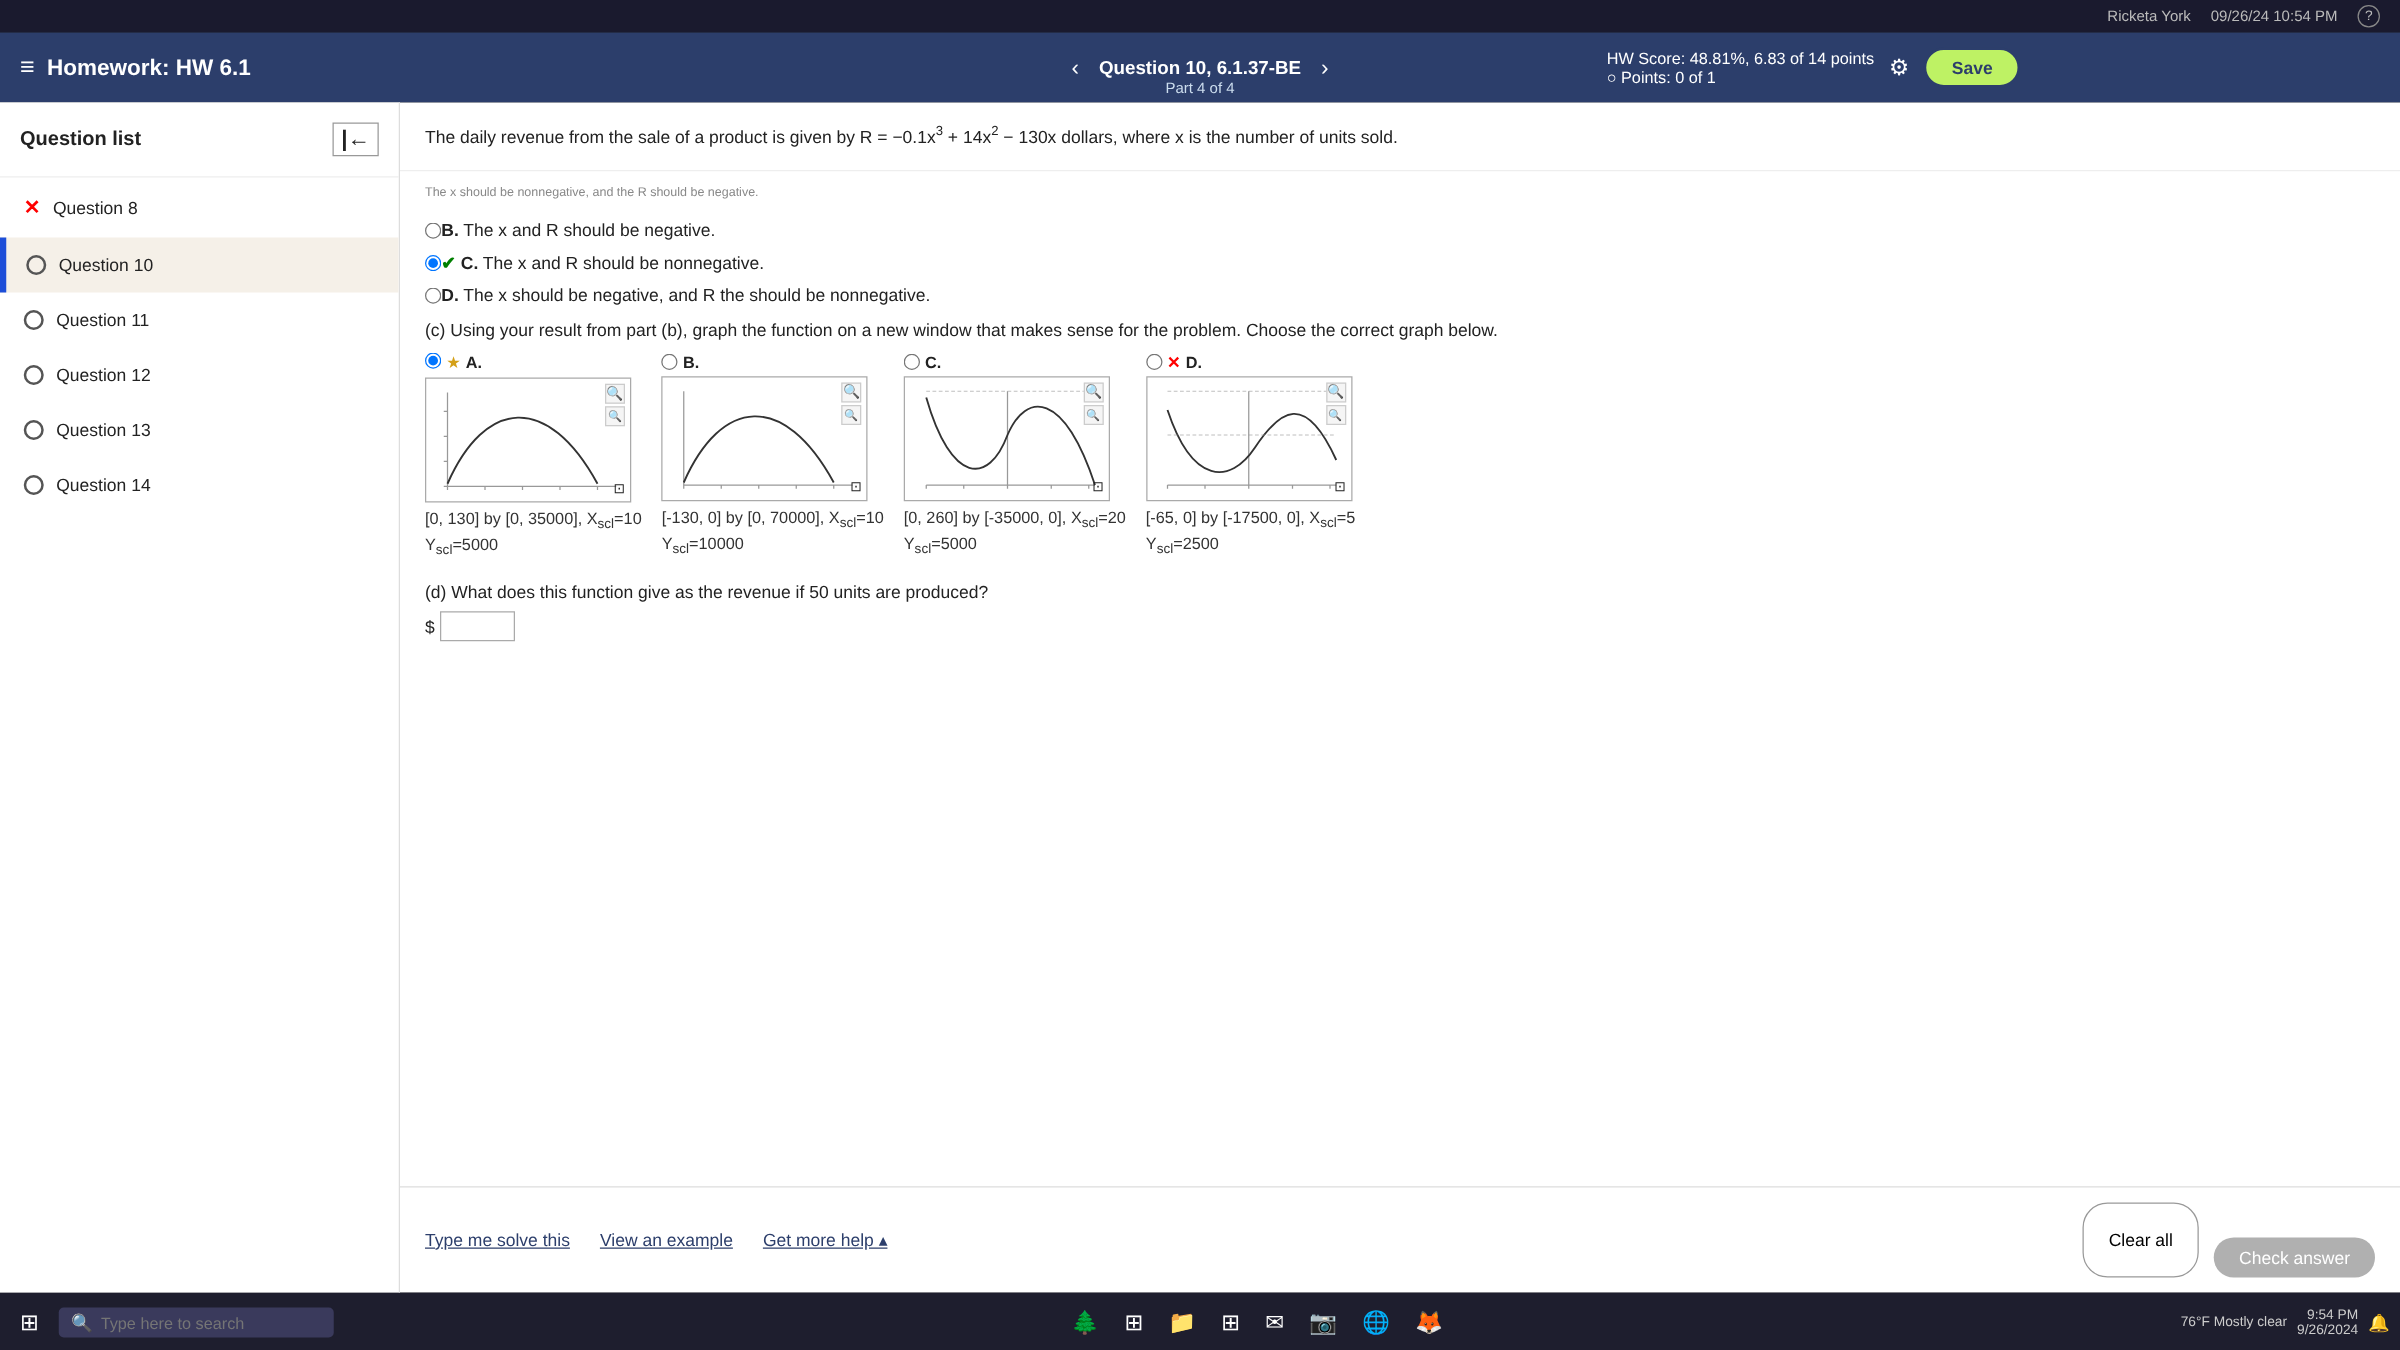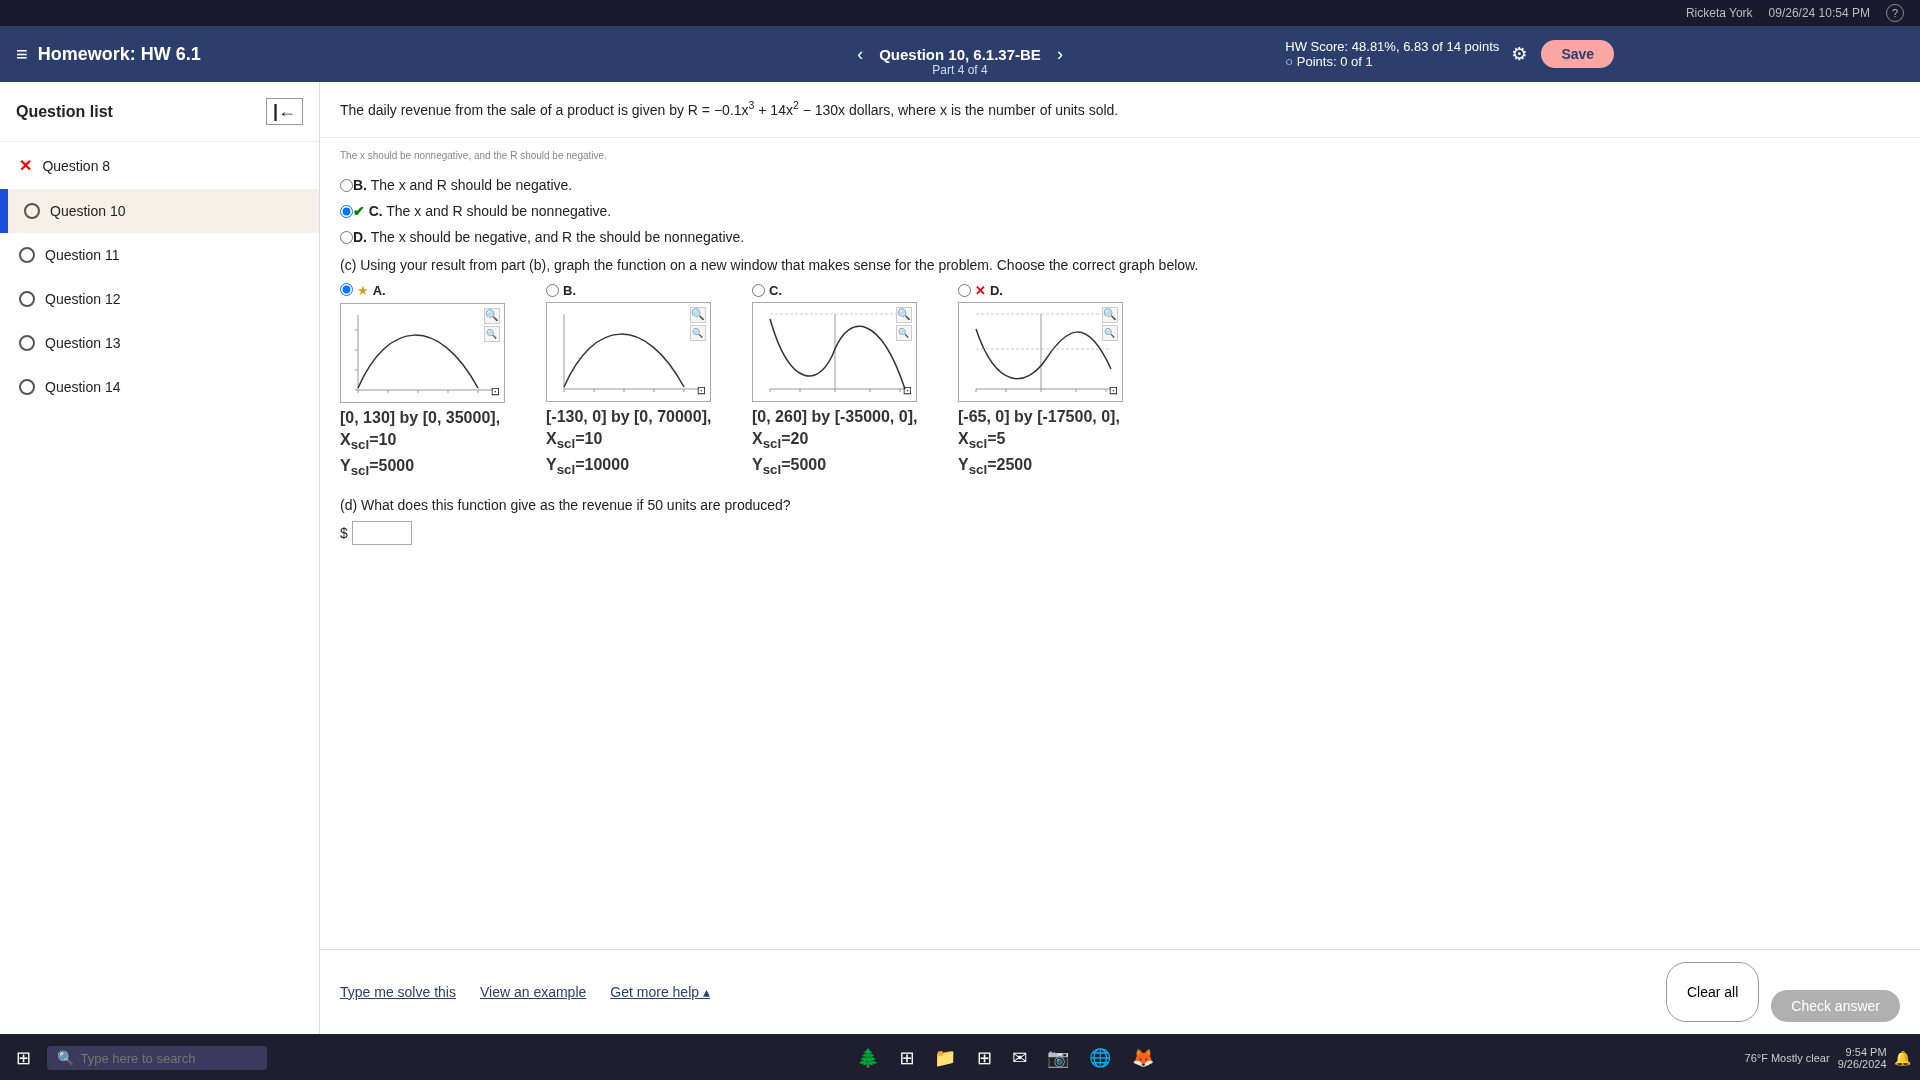--- a/index.html
+++ b/index.html
@@ -32,33 +32,33 @@
     .header-center { display: flex; flex-direction: column; align-items: center; flex: 1; }
     .header-right { display: flex; flex-direction: column; align-items: flex-start; flex: 1; }
     .header-actions { display: flex; align-items: center; gap: 12px; }
     .hw-title { font-size: 18px; font-weight: bold; }
     .q-nav { display: flex; align-items: center; gap: 8px; }
     .q-nav-title { font-size: 15px; font-weight: bold; margin-top: 15px; }
     .q-nav-sub { font-size: 12px; color: #cde; }
     .nav-arrow { background: none; border: none; color: white; font-size: 18px; cursor: pointer; padding: 4px 8px; }
     .hw-score { font-size: 13px; }
     .points { font-size: 13px; }
-    .save-btn { background: #fca5a5; color: #2c3e6b; border: 2px solid #2c3e6b; border-radius: 20px; padding: 6px 20px; font-weight: bold; cursor: pointer; font-size: 14px; }
+    .save-btn { background: #bef264; color: #2c3e6b; border: 2px solid #2c3e6b; border-radius: 20px; padding: 6px 20px; font-weight: bold; cursor: pointer; font-size: 14px; }
     .gear-icon { color: white; font-size: 18px; cursor: pointer; }
 
     
     .main-layout { display: flex; height: calc(1080px - 56px - 24px - 48px); background: white; }
 
     
     .sidebar { width: 320px; background: white; border-right: 1px solid #ddd; padding: 0; display: flex; flex-direction: column; }
     .sidebar-header { display: flex; align-items: center; justify-content: space-between; padding: 16px; border-bottom: 1px solid #eee; font-size: 16px; font-weight: bold; }
     .sidebar-collapse { font-size: 18px; cursor: pointer; border: 1px solid #999; padding: 2px 6px; }
     .sidebar-scroll { flex: 1; overflow-y: auto; }
     .question-item { display: flex; align-items: center; gap: 10px; padding: 14px 16px; cursor: pointer; border-left: 3px solid transparent; }
-    .question-item.active { background: #f5f0e8; border-left: 8px solid #1d4ed8; }
+    .question-item.active { background: #f5f0e8; border-left: 5px solid #1d4ed8; }
     .q-icon { font-size: 16px; }
     .q-icon.circle { width: 16px; height: 16px; border: 2px solid #555; border-radius: 50%; display: inline-block; }
     .q-label { font-size: 14px; }
 
     
     .content-area { flex: 1; display: flex; flex-direction: column; overflow: hidden; }
     .problem-statement { padding: 16px 20px; border-bottom: 1px solid #eee; font-size: 14px; line-height: 1.5; }
     .scroll-content { flex: 1; overflow-y: auto; padding: 12px 20px; }
 
     
@@ -72,21 +72,21 @@
     .graph-section-label { font-size: 14px; margin-bottom: 10px; }
     .graphs-row { display: flex; gap: 16px; flex-wrap: wrap; }
     .graph-item { display: flex; flex-direction: column; gap: 4px; }
     .graph-choice-label { font-size: 13px; display: flex; align-items: center; gap: 4px; }
     .graph-choice-label .star { color: #d4a017; }
     .graph-choice-label .x-mark { color: red; font-weight: bold; }
     .graph-box { border: 1px solid #aaa; background: white; position: relative; display: flex; align-items: center; justify-content: center; }
     .graph-zoom { position: absolute; right: 4px; top: 4px; display: flex; flex-direction: column; gap: 2px; }
     .zoom-btn { font-size: 11px; cursor: pointer; background: #f5f5f5; border: 1px solid #ccc; width: 16px; height: 16px; display: flex; align-items: center; justify-content: center; }
     .graph-expand { position: absolute; right: 4px; bottom: 4px; font-size: 11px; cursor: pointer; }
-    .graph-caption { font-size: 16px; color: #333; max-width: 190px; line-height: 1.4; font-weight: bold; }
+    .graph-caption { font-size: 13px; color: #333; max-width: 190px; line-height: 1.4; }
 
     
     .part-d { margin: 16px 0; }
     .part-d-label { font-size: 14px; margin-bottom: 8px; }
     .dollar-input { display: flex; align-items: center; gap: 4px; }
     .dollar-input span { font-size: 14px; }
     .dollar-input input { border: 1px solid #aaa; width: 60px; height: 24px; font-size: 13px; padding: 2px 4px; }
 
     
     .bottom-bar { background: white; border-top: 1px solid #ddd; padding: 12px 20px; display: flex; align-items: center; justify-content: space-between; }

